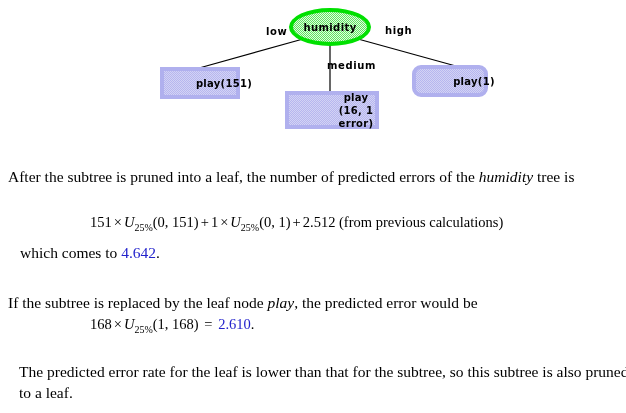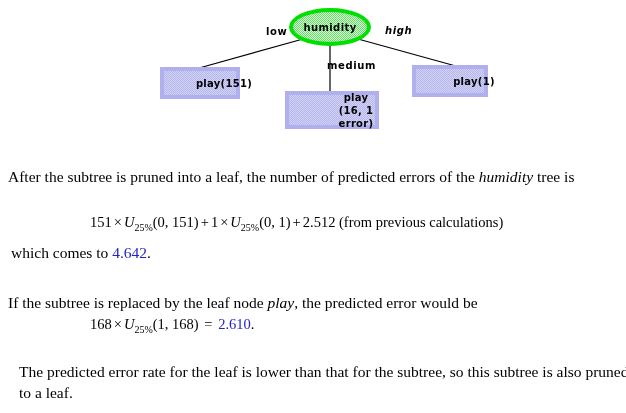--- a/index.html
+++ b/index.html
@@ -106,21 +106,21 @@
   .eq {
     position: absolute;
     font-size: 14.5px;
     white-space: nowrap;
     color: #000000;
     margin-left: 32px;
   }
   .eq1 { left: 58px; top: 74px; }
   .eq2 { left: 58px; top: 176px; }
 
-  .which-line { position: absolute; left: 11px; top: 104px; font-size: 15.5px; }
+  .which-line { position: absolute; left: 20px; top: 104px; font-size: 15.5px; }
 
   .mathvar { font-family: "Liberation Serif", "DejaVu Serif", serif; font-style: italic; }
   .sub {
     font-size: 10px;
     vertical-align: -0.35em;
     letter-spacing: 0;
   }
   .answer { color: #2222cc; }
   .op { padding: 0 2px; }
 </style>
@@ -137,32 +137,32 @@
 
     <line x1="358" y1="39" x2="463" y2="68" stroke="#000000" stroke-width="1.2"></line>
   </svg>
 
   <div class="node-ellipse" style="left:289px; top:8px; width:82px; height:38px;">
     <span>humidity</span>
   </div>
 
   <div class="edge-label" style="left:222px; top:26px;padding-left:44px;">low</div>
   <div class="edge-label" style="left:327px; top:60px;">medium</div>
-  <div class="edge-label" style="left:385px; top:25px;font-style:italic;">high</div>
+  <div class="edge-label" style="left:385px; top:25px;">high</div>
 
   <div class="node-box" style="left:160px; top:67px; width:80px; height:32px;">
     <span class="line">play(151)</span>
   </div>
 
   <div class="node-box" style="left:285px; top:91px; width:94px; height:38px;">
     <span class="line">play</span>
     <span class="line">(16, 1 error)</span>
   </div>
 
-  <div class="node-box" style="left:412px; top:65px; width:76px; height:32px;">
+  <div class="node-box" style="left:412px; top:65px; width:76px; height:32px;border-radius:9px;">
     <span class="line">play(1)</span>
   </div>
 </div>
 
 <div id="prose">
 
   <p class="para p1"><span>After the subtree is pruned into a leaf, the number of predicted errors of the </span><em>humidity</em><span> tree is</span></p>
 
   <div class="eq eq1"><span>151</span><span class="op">×</span><span class="mathvar">U</span><span class="sub">25%</span><span>(0, 151)</span><span class="op">+</span><span>1</span><span class="op">×</span><span class="mathvar">U</span><span class="sub">25%</span><span>(0, 1)</span><span class="op">+</span><span>2.512</span>&nbsp;<span>(from previous calculations)</span></div>
 

